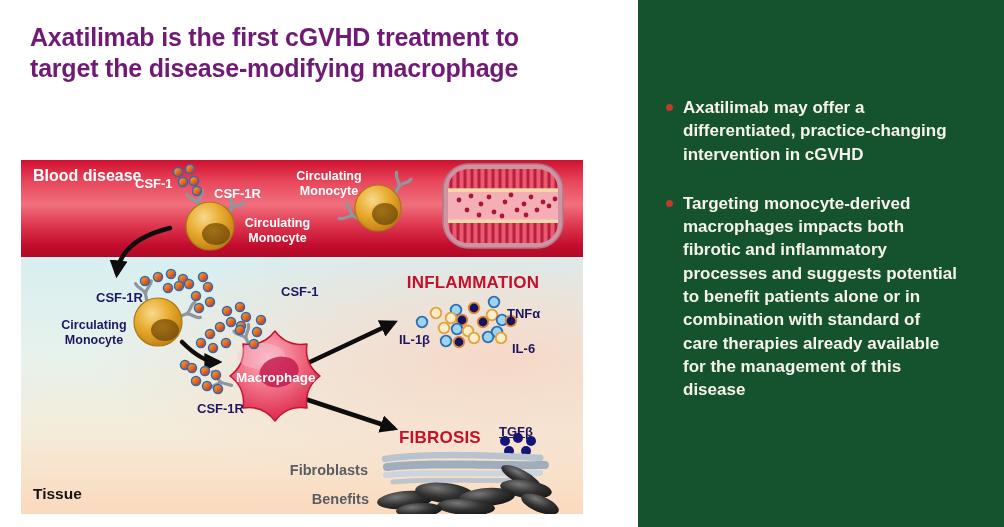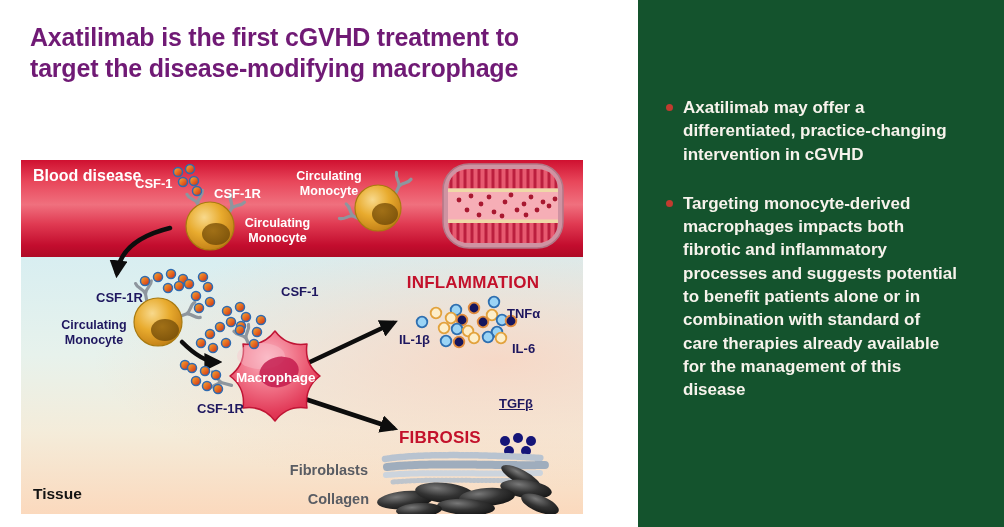--- a/index.html
+++ b/index.html
@@ -264,23 +264,23 @@
     <div class="dlabel sz13" style="left:260px;top:124px;">CSF-1</div>
     <div class="dlabel lab-white" style="left:215px;top:210px;width:76px;font-size:13.5px;text-align:center;">Macrophage</div>
     <div class="dlabel sz13" style="left:176px;top:241px;">CSF-1R</div>
 
     <div class="dlabel lab-red" style="left:382px;top:113px;width:140px;text-align:center;">INFLAMMATION</div>
     <div class="dlabel sz13" style="left:443px;top:146px;margin-left:43px;">TNFα</div>
     <div class="dlabel sz13" style="left:378px;top:172px;">IL-1β</div>
     <div class="dlabel sz13" style="left:491px;top:181px;">IL-6</div>
 
     <div class="dlabel lab-red" style="left:378px;top:268px;width:120px;text-align:left;">FIBROSIS</div>
-    <div class="dlabel sz13" style="left:478px;top:236px;text-decoration:underline;">TGFβ</div>
+    <div class="dlabel sz13" style="left:478px;top:264px;text-decoration:underline;">TGFβ</div>
     <div class="dlabel lab-gray" style="left:230px;top:302px;width:117px;text-align:right;">Fibroblasts</div>
-    <div class="dlabel lab-gray" style="left:230px;top:331px;width:118px;text-align:right;">Collagen</div>
+    <div class="dlabel lab-gray" style="left:230px;top:331px;width:118px;text-align:right;">Benefits</div>
     <div class="dlabel blk sz15" style="left:12px;top:325px;">Tissue</div>
   </div>
 
   <div class="sidebar">
     <ul id="bullet-list">
         <li>Axatilimab may offer a
 differentiated, practice-changing
 intervention in cGVHD</li>
         <li>Targeting monocyte-derived
 macrophages impacts both

